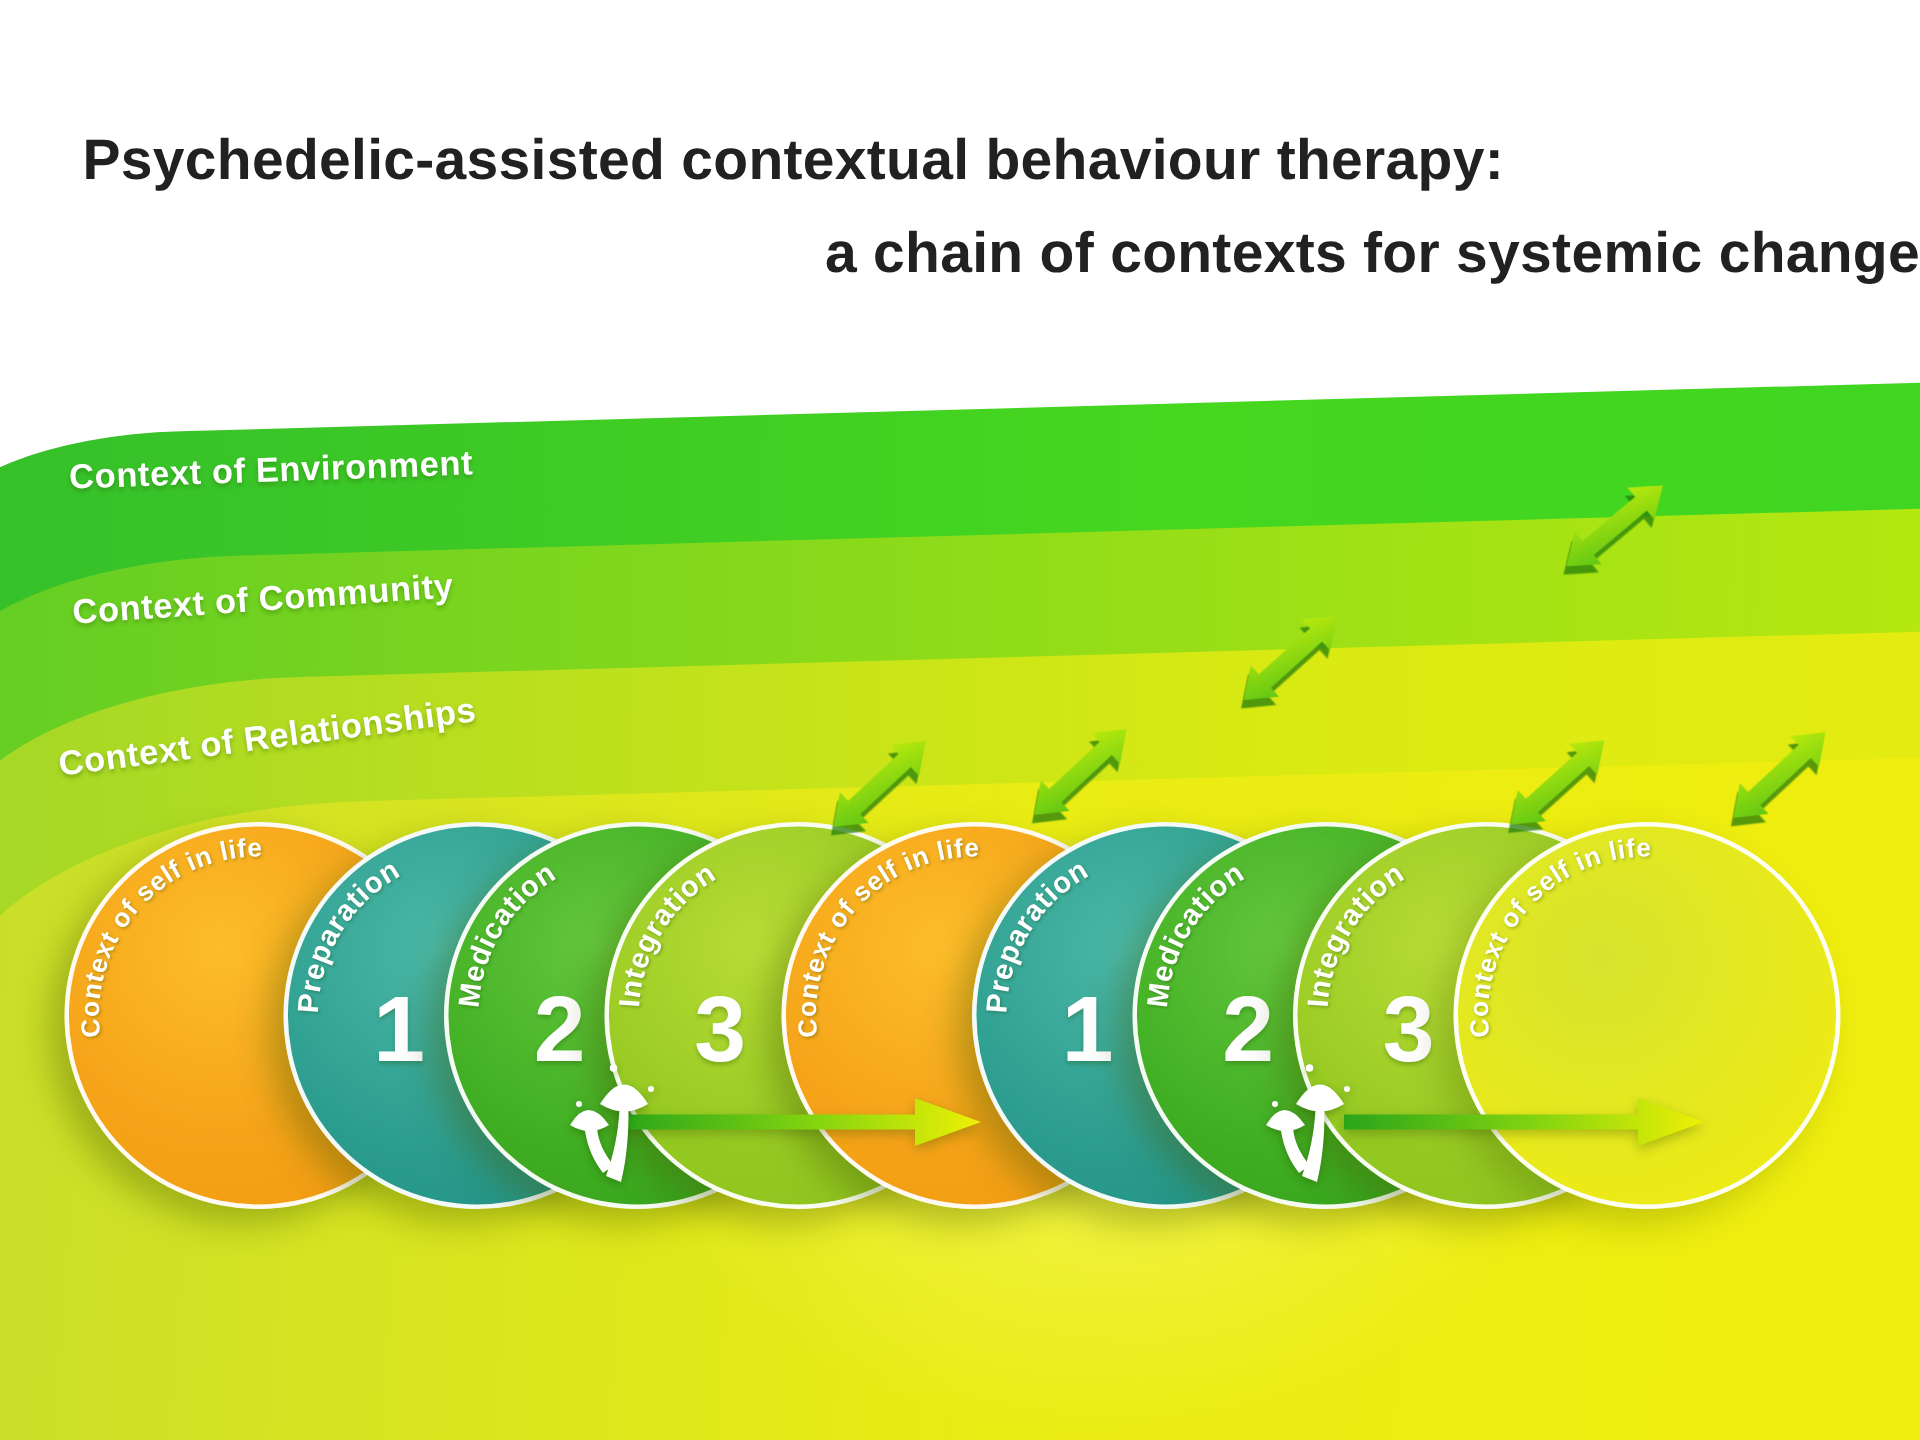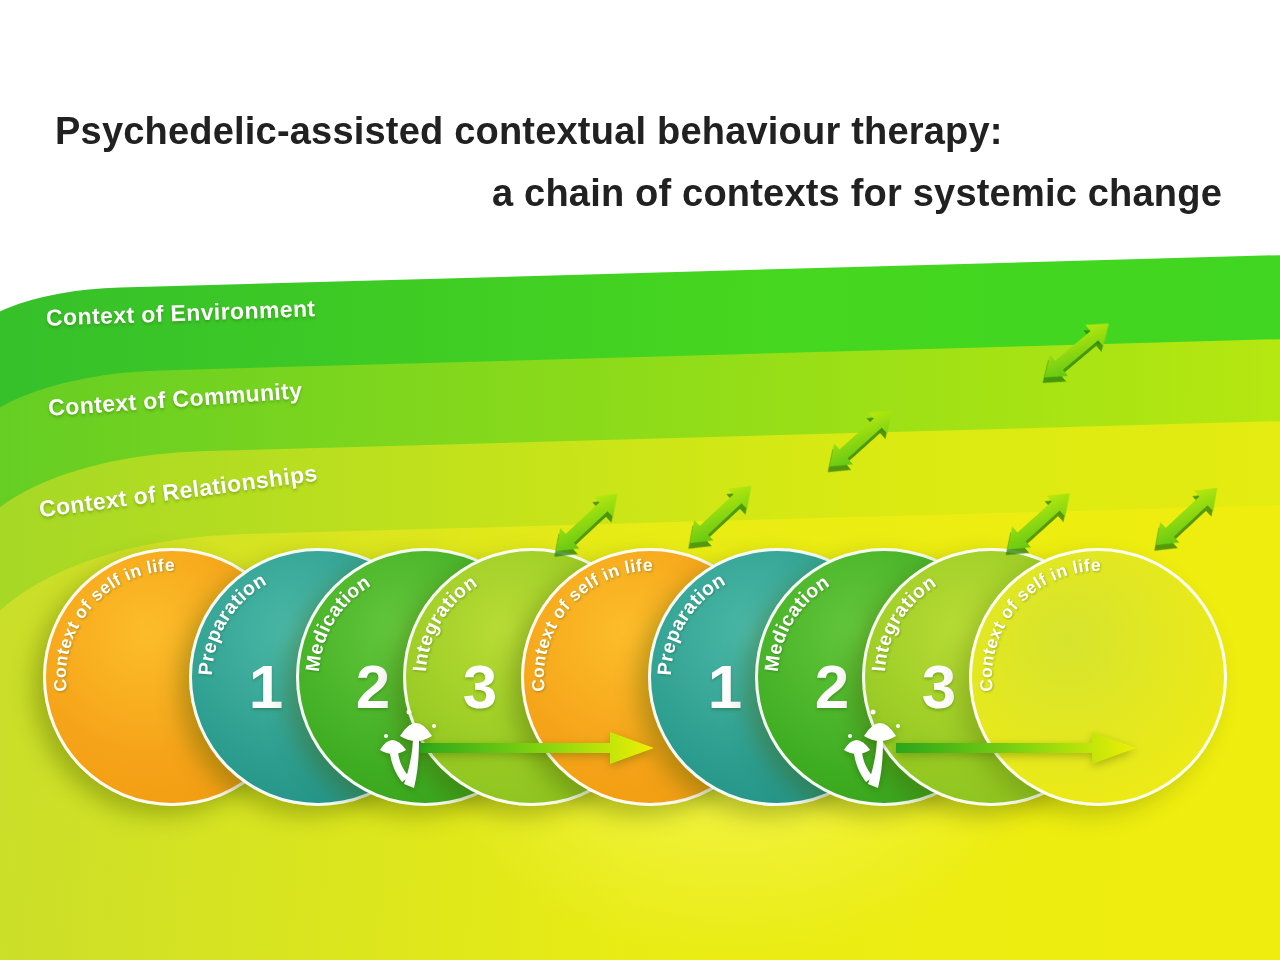--- a/index.html
+++ b/index.html
@@ -2,24 +2,24 @@
 <html><head>
 <meta charset="utf-8">
 <style>
   html,body{margin:0;padding:0;background:#ffffff;}
   .stage{
     position:relative;width:1280px;height:960px;overflow:hidden;background:#ffffff;
     font-family:"Liberation Sans",sans-serif;
   }
 
   
-  .title{position:absolute;top:100px;left:0;width:1280px;color:#212121;
+  .title{position:absolute;top:76px;left:0;width:1280px;color:#212121;
          font-size:38px;font-weight:600;line-height:62px;letter-spacing:0.2px;z-index:40;}
   .title .l1{padding-left:55px;text-align:left;}
-  .title .l2{padding-right:58px;text-align:right;}
+  .title .l2{text-align:right;}
 
   
   .band{position:absolute;left:-40px;width:1460px;height:1000px;transform-origin:0 0;transform:rotate(-1.6deg);}
   .band-environment{top:292px;z-index:1;border-top-left-radius:160px 60px;
       background:linear-gradient(92deg,#35bf2b 0%,#46d71f 55%,#3ed522 100%);}
   .band-community{top:376px;z-index:2;border-top-left-radius:200px 80px;
       background:linear-gradient(92deg,#63cd24 0%,#9ce016 60%,#c0ea0e 100%);}
   .band-relationships{top:458px;z-index:3;border-top-left-radius:240px 110px;
       background:linear-gradient(92deg,#a4d727 0%,#d9ea12 60%,#e9ec10 100%);}
   .band-inner{top:542px;z-index:4;border-top-left-radius:280px 140px;

